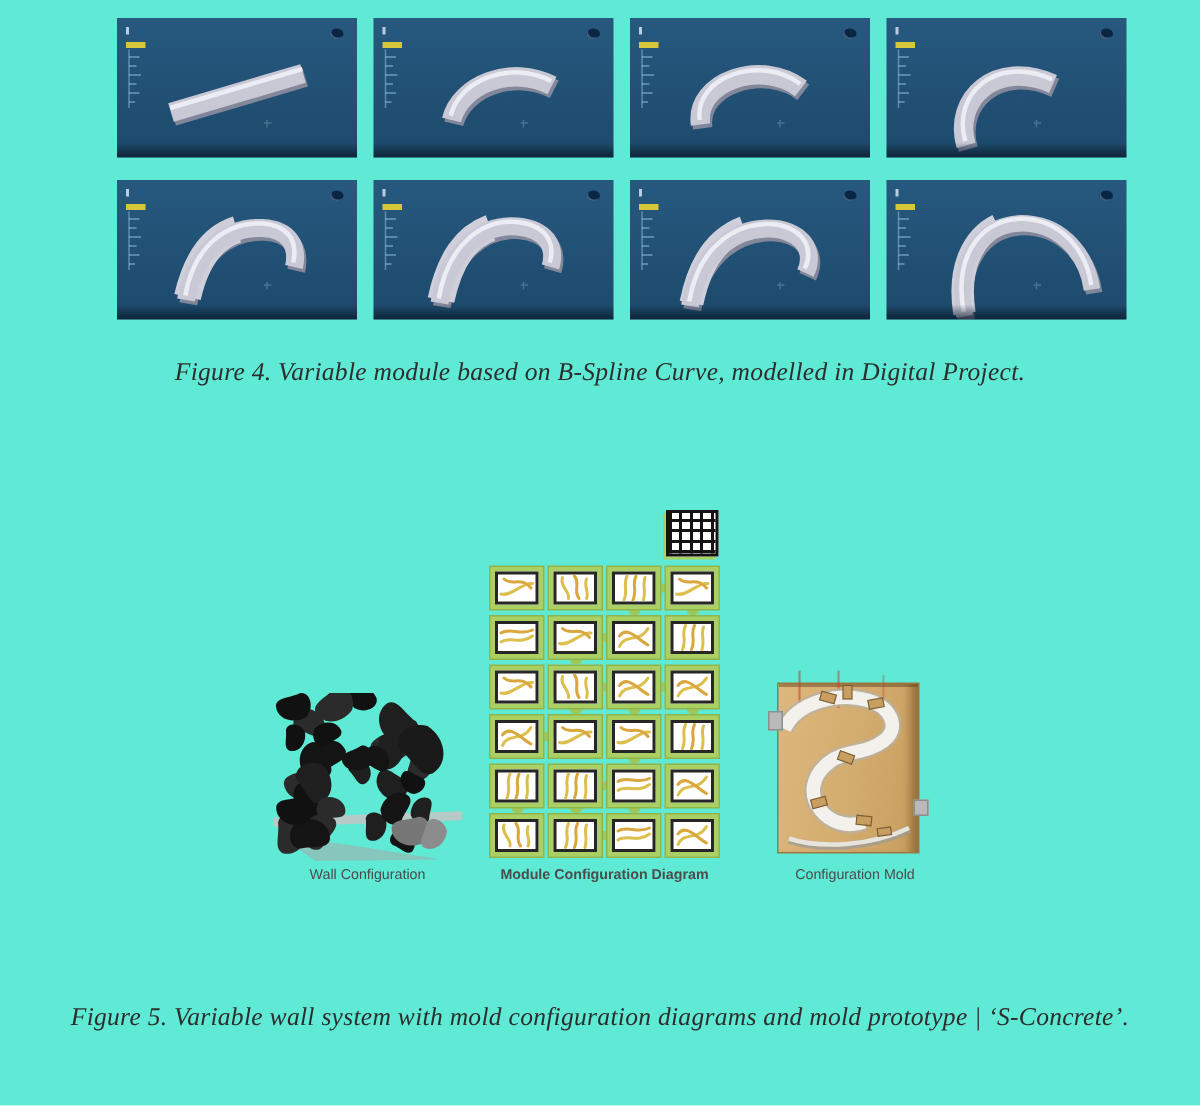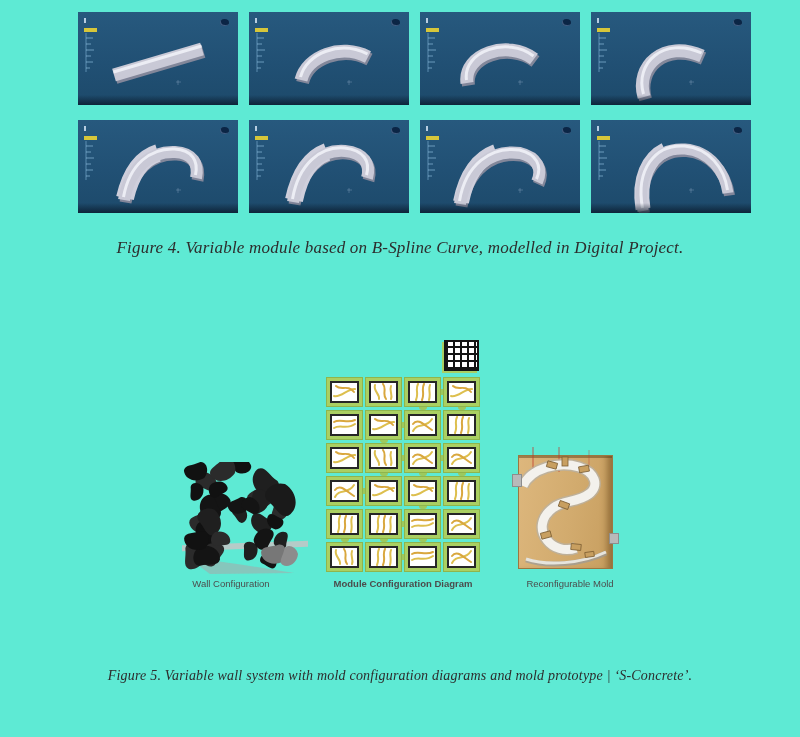--- a/index.html
+++ b/index.html
@@ -14,21 +14,21 @@
   .tile svg.module{position:absolute;left:0;top:0;}
   .tile .ground{position:absolute;left:0;right:0;bottom:0;height:10px;
         background:linear-gradient(180deg,rgba(8,24,40,0),rgba(7,20,35,.7));}
   .tile .tree{position:absolute;left:4px;top:4px;}
   .tile .compass{position:absolute;right:9px;top:7px;width:9px;height:7px;border-radius:50%;
         background:#0b2545;box-shadow:inset 1px -1px 0 rgba(120,150,190,.5);}
 
   .caption{position:absolute;left:0;width:800px;text-align:center;margin:0;
            font-style:italic;font-size:17px;color:#2d2d2d;letter-spacing:.2px;}
   #fig4-caption{top:238px;}
-  #fig5-caption{top:668px;font-size:14px;}
+  #fig5-caption{top:668px;font-size:17px;}
 
   
   #wall-config{position:absolute;left:182px;top:462px;width:126px;height:114px;}
   #module-diagram{position:absolute;left:327px;top:340px;width:152px;height:231px;}
   .mcell{position:absolute;background:#aacf62;padding:3px;box-sizing:border-box;
          box-shadow:0 0 0 1px #8fb54c;}
   .mcell .inner{width:100%;height:100%;background:#fff;border:2px solid #262626;
          box-sizing:border-box;overflow:hidden;}
   .legend{position:absolute;background:#fff;border:2px solid #141414;box-sizing:border-box;
          box-shadow:-2px 2px 0 0 #aacf62;
@@ -40,21 +40,21 @@
         background:linear-gradient(100deg,#ddb77d 0%,#d2ab6e 55%,#c79e5f 100%);
         border:1px solid #9b7741;
         box-shadow:inset 0 2px 0 rgba(90,60,20,.45), inset -9px 0 6px -4px rgba(110,75,30,.55);}
   #mold svg{overflow:visible;}
   .mold-tab{position:absolute;background:#b9b9b9;border:1px solid #8d8d8d;}
   #mold-tab-left{left:-7px;top:18px;width:8px;height:11px;}
   #mold-tab-right{right:-7px;bottom:24px;width:8px;height:9px;}
 
   .img-label{position:absolute;top:578px;margin:0;text-align:center;
              font-family:"Liberation Sans",sans-serif;font-size:9.5px;color:#4c4c4c;}
-  #label-wall{left:168px;width:126px;}
+  #label-wall{left:182px;width:126px;}
   #label-diagram{left:327px;width:152px;font-weight:bold;}
   #label-mold{left:505px;width:130px;}
 </style>
 </head>
 <body>
 
 <div id="page">
 
   <section>
     <div id="cad-grid">
@@ -524,17 +524,17 @@
           <rect x="40" y="46" width="10" height="6" transform="rotate(20 45 49)"></rect>
           <rect x="22" y="76" width="10" height="6" transform="rotate(-15 27 79)"></rect>
           <rect x="52" y="88" width="10" height="6" transform="rotate(6 57 91)"></rect>
           <rect x="66" y="96" width="9" height="5" transform="rotate(-8 70 98)"></rect>
         </g>
       </svg>
     </div>
 
     <p class="img-label" id="label-wall">Wall Configuration</p>
     <p class="img-label" id="label-diagram">Module Configuration Diagram</p>
-    <p class="img-label" id="label-mold">Reconfigurable Mold</p>
+    <p class="img-label" id="label-mold">Configuration Mold</p>
 
     <p class="caption" id="fig5-caption">Figure 5.  Variable wall system with mold configuration diagrams and mold prototype | ‘S-Concrete’.</p>
   </section>
 </div>
 
 </body></html>

